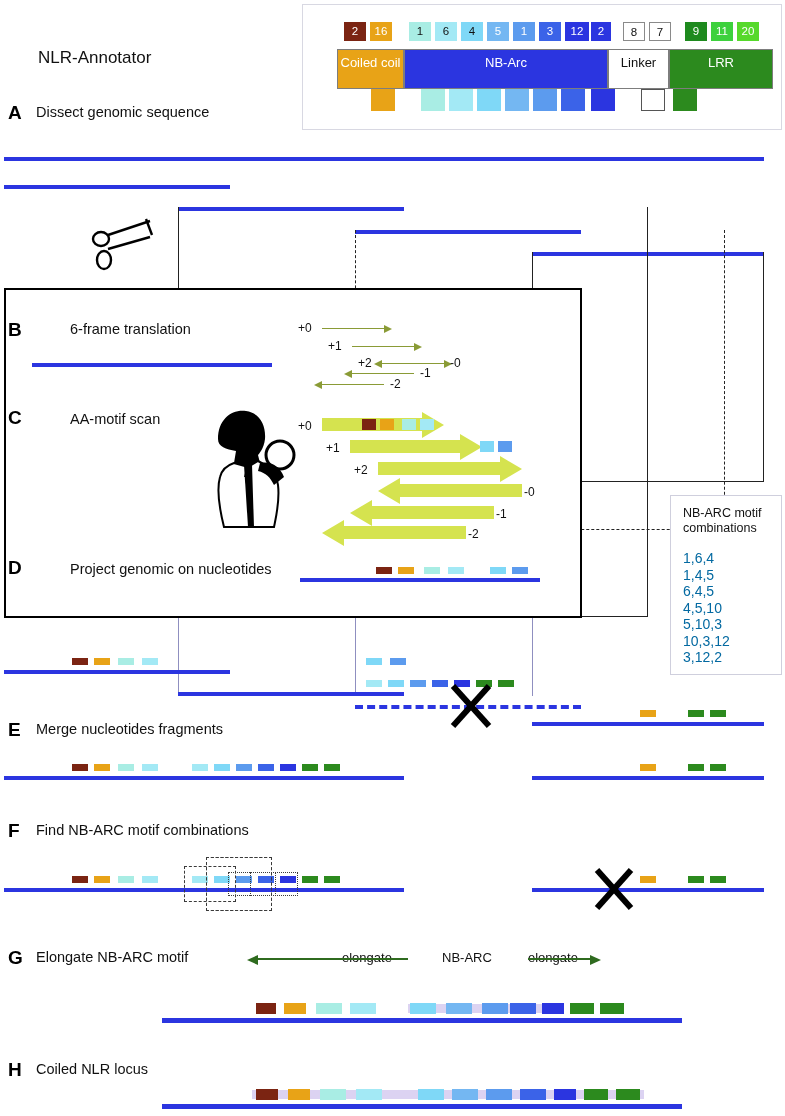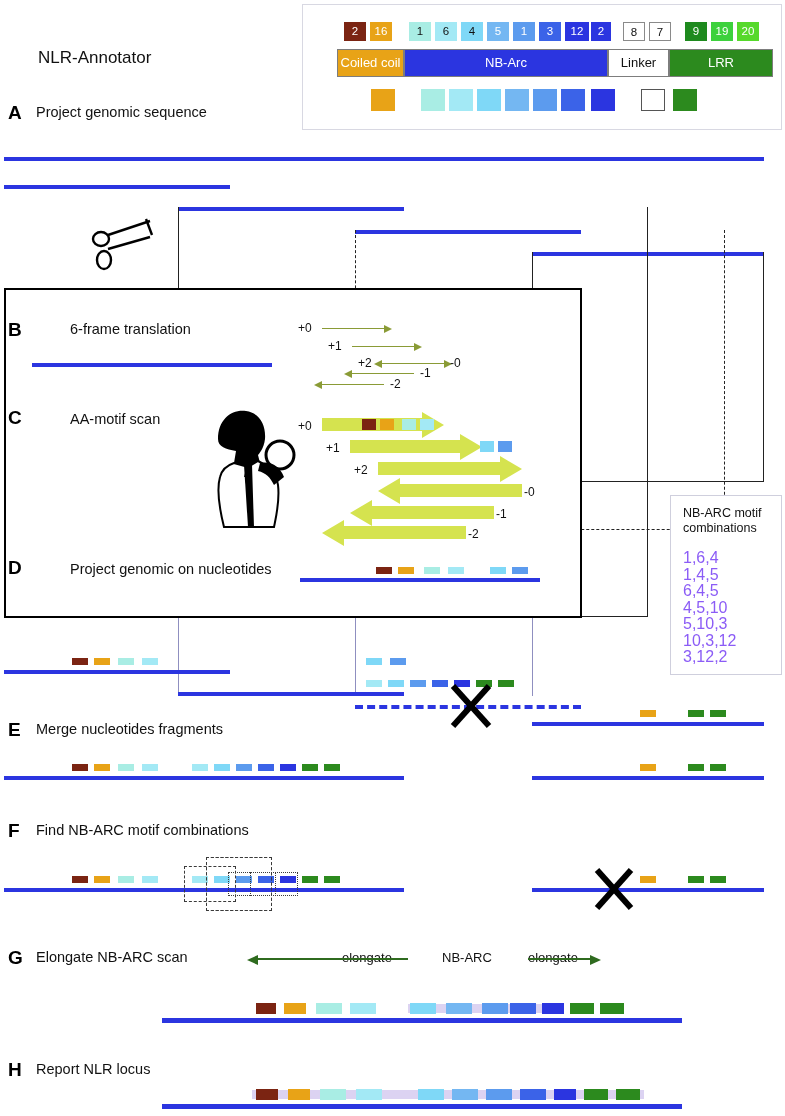--- a/index.html
+++ b/index.html
@@ -25,21 +25,21 @@
     position:absolute;left:302px;top:4px;width:480px;height:126px;
     border:1px solid #d8d8e2;background:#fff;box-sizing:border-box;
   }
   .motif-chip{
     position:absolute;height:19px;box-sizing:border-box;
     font-size:11.5px;line-height:19px;text-align:center;color:#fff;
     font-family:"Liberation Sans",sans-serif;
   }
   .motif-chip.dark-text{color:#111;border:1px solid #8a8a8a;background:#fff;}
   .domain-bar{
-    position:absolute;height:28px;box-sizing:border-box;
+    position:absolute;height:40px;box-sizing:border-box;
     border:1px solid #7d7d7d;color:#fff;font-size:13px;
     line-height:26px;text-align:center;white-space:nowrap;
   }
   .domain-bar.linker{color:#111;background:#fff;}
   .swatch{position:absolute;width:24px;height:22px;}
   .swatch.hollow{background:#fff;border:1px solid #555;box-sizing:border-box;}
 
   
   .dnaline{position:absolute;background:#2b35e0;height:4px;}
   .dnaline.thick{height:5px;}
@@ -68,21 +68,21 @@
   .ga-head-l{border-top:5.5px solid transparent;border-bottom:5.5px solid transparent;border-right:11px solid #2f6b1f;left:-11px;}
   .ga-head-r{border-top:5.5px solid transparent;border-bottom:5.5px solid transparent;border-left:11px solid #2f6b1f;right:-11px;}
 
   .combo-box{
     position:absolute;left:670px;top:495px;width:112px;height:180px;
     border:1px solid #cfcfdd;background:#fff;box-sizing:border-box;
     padding:10px 0 0 12px;
   }
   .combo-title{font-size:12.5px;line-height:15px;color:#111;}
   .combo-list{margin-top:14px;}
-  .combo-item{font-size:16px;line-height:16.5px;color:#8b5cf6;}
+  .combo-item{font-size:14px;line-height:16.5px;color:#0369a1;}
 
   .xmark{position:absolute;}
   .nbarc-band{position:absolute;height:9px;background:#dcd3f2;}
   .lbl-small{position:absolute;font-size:13px;color:#111;white-space:nowrap;}
   .dbox{position:absolute;border:1.4px dashed #3a3a3a;box-sizing:border-box;}
   .dbox.dotted{border:1.4px dotted #3a3a3a;}
 </style>
 </head>
 <body>
 
@@ -96,21 +96,21 @@
       <div class="motif-chip" style="left: 132px; top: 17px; width: 22px; background: rgb(163, 233, 245); color: rgb(17, 17, 17);">6</div>
       <div class="motif-chip" style="left: 158px; top: 17px; width: 22px; background: rgb(127, 216, 247); color: rgb(17, 17, 17);">4</div>
       <div class="motif-chip" style="left: 184px; top: 17px; width: 22px; background: rgb(116, 183, 242); color: rgb(255, 255, 255);">5</div>
       <div class="motif-chip" style="left: 210px; top: 17px; width: 22px; background: rgb(92, 155, 238); color: rgb(255, 255, 255);">1</div>
       <div class="motif-chip" style="left: 236px; top: 17px; width: 22px; background: rgb(59, 99, 232); color: rgb(255, 255, 255);">3</div>
       <div class="motif-chip" style="left: 262px; top: 17px; width: 24px; background: rgb(43, 53, 224); color: rgb(255, 255, 255);">12</div>
       <div class="motif-chip" style="left: 288px; top: 17px; width: 20px; background: rgb(43, 53, 224); color: rgb(255, 255, 255);">2</div>
       <div class="motif-chip dark-text" style="left: 320px; top: 17px; width: 22px;">8</div>
       <div class="motif-chip dark-text" style="left: 346px; top: 17px; width: 22px;">7</div>
       <div class="motif-chip" style="left: 382px; top: 17px; width: 22px; background: rgb(30, 138, 30); color: rgb(255, 255, 255);">9</div>
-      <div class="motif-chip" style="left: 408px; top: 17px; width: 22px; background: rgb(61, 209, 61); color: rgb(255, 255, 255);">19</div>
+      <div class="motif-chip" style="left: 408px; top: 17px; width: 22px; background: rgb(61, 209, 61); color: rgb(255, 255, 255);">11</div>
       <div class="motif-chip" style="left: 434px; top: 17px; width: 22px; background: rgb(86, 217, 43); color: rgb(255, 255, 255);">20</div>
     </div>
   <div id="legend-domains">
       <div class="domain-bar" style="left: 34px; top: 44px; width: 67px; background: rgb(232, 163, 23);">Coiled coil</div>
       <div class="domain-bar" style="left: 101px; top: 44px; width: 204px; background: rgb(43, 53, 224);">NB-Arc</div>
       <div class="domain-bar linker" style="left: 305px; top: 44px; width: 61px;">Linker</div>
       <div class="domain-bar" style="left: 366px; top: 44px; width: 104px; background: rgb(44, 138, 30);">LRR</div>
     </div>
   <div id="legend-swatches">
       <div class="swatch" style="left: 68px; top: 84px; background: rgb(232, 163, 23);"></div>
@@ -120,21 +120,21 @@
       <div class="swatch" style="left: 202px; top: 84px; background: rgb(116, 183, 242);"></div>
       <div class="swatch" style="left: 230px; top: 84px; background: rgb(92, 155, 238);"></div>
       <div class="swatch" style="left: 258px; top: 84px; background: rgb(59, 99, 232);"></div>
       <div class="swatch" style="left: 288px; top: 84px; background: rgb(43, 53, 224);"></div>
       <div class="swatch hollow" style="left: 338px; top: 84px;"></div>
       <div class="swatch" style="left: 370px; top: 84px; background: rgb(44, 138, 30);"></div>
     </div>
 </div>
 
 <div class="panel-letter" style="left:8px;top:103px;">A</div>
-<div class="panel-title" style="left:36px;top:105px;">Project genomic sequence</div>
+<div class="panel-title" style="left:36px;top:105px;">Dissect genomic sequence</div>
 
 <div class="dnaline" style="left:4px;top:157px;width:760px;"></div>
 
 <div class="dnaline" style="left:4px;top:185px;width:226px;"></div>
 <div class="dnaline" style="left:178px;top:207px;width:226px;"></div>
 <div class="dnaline" style="left:355px;top:230px;width:226px;"></div>
 <div class="dnaline" style="left:532px;top:252px;width:232px;"></div>
 
 <svg class="abs" style="left:88px;top:215px;" width="74" height="60" viewBox="0 0 74 60">
   <g stroke="#000" stroke-width="2.4" fill="none">
@@ -343,21 +343,21 @@
 <div class="dbox dotted" style="left:228px;top:872px;width:48px;height:24px;"></div>
 <div class="dbox dotted" style="left:250px;top:872px;width:48px;height:24px;"></div>
 <div class="dbox" style="left:206px;top:857px;width:66px;height:54px;"></div>
 
 <svg class="xmark" style="left:592px;top:866px;" width="44" height="46" viewBox="0 0 44 46">
   <line x1="5" y1="4" x2="39" y2="42" stroke="#000" stroke-width="6"></line>
   <line x1="39" y1="4" x2="5" y2="42" stroke="#000" stroke-width="6"></line>
 </svg>
 
 <div class="panel-letter" style="left:8px;top:948px;">G</div>
-<div class="panel-title" style="left:36px;top:950px;">Elongate NB-ARC scan</div>
+<div class="panel-title" style="left:36px;top:950px;">Elongate NB-ARC motif</div>
 
 <div class="lbl-small" style="left:342px;top:950px;">elongate</div>
 <div class="lbl-small" style="left:442px;top:950px;">NB-ARC</div>
 <div class="lbl-small" style="left:528px;top:950px;">elongate</div>
 
 <div class="green-arrow" style="left:258px;top:958px;width:150px;">
   <span class="ga-head ga-head-l"></span>
 </div>
 <div class="green-arrow" style="left:528px;top:958px;width:62px;">
   <span class="ga-head ga-head-r"></span>
@@ -373,21 +373,21 @@
     <div class="motif" style="left: 446px; top: 1003px; width: 26px; height: 11px; background: rgb(116, 183, 242);"></div>
     <div class="motif" style="left: 482px; top: 1003px; width: 26px; height: 11px; background: rgb(92, 155, 238);"></div>
     <div class="motif" style="left: 510px; top: 1003px; width: 26px; height: 11px; background: rgb(59, 99, 232);"></div>
     <div class="motif" style="left: 542px; top: 1003px; width: 22px; height: 11px; background: rgb(43, 53, 224);"></div>
     <div class="motif" style="left: 570px; top: 1003px; width: 24px; height: 11px; background: rgb(44, 138, 30);"></div>
     <div class="motif" style="left: 600px; top: 1003px; width: 24px; height: 11px; background: rgb(44, 138, 30);"></div>
   </div>
 <div class="dnaline thick" style="left:162px;top:1018px;width:520px;"></div>
 
 <div class="panel-letter" style="left:8px;top:1060px;">H</div>
-<div class="panel-title" style="left:36px;top:1062px;">Report NLR locus</div>
+<div class="panel-title" style="left:36px;top:1062px;">Coiled NLR locus</div>
 
 <div class="nbarc-band" style="left:252px;top:1090px;width:392px;"></div>
 <div id="panelh-motifs">
     <div class="motif" style="left: 256px; top: 1089px; width: 22px; height: 11px; background: rgb(123, 36, 18);"></div>
     <div class="motif" style="left: 288px; top: 1089px; width: 22px; height: 11px; background: rgb(232, 163, 23);"></div>
     <div class="motif" style="left: 320px; top: 1089px; width: 26px; height: 11px; background: rgb(169, 237, 228);"></div>
     <div class="motif" style="left: 356px; top: 1089px; width: 26px; height: 11px; background: rgb(163, 233, 245);"></div>
     <div class="motif" style="left: 418px; top: 1089px; width: 26px; height: 11px; background: rgb(127, 216, 247);"></div>
     <div class="motif" style="left: 452px; top: 1089px; width: 26px; height: 11px; background: rgb(116, 183, 242);"></div>
     <div class="motif" style="left: 486px; top: 1089px; width: 26px; height: 11px; background: rgb(92, 155, 238);"></div>

